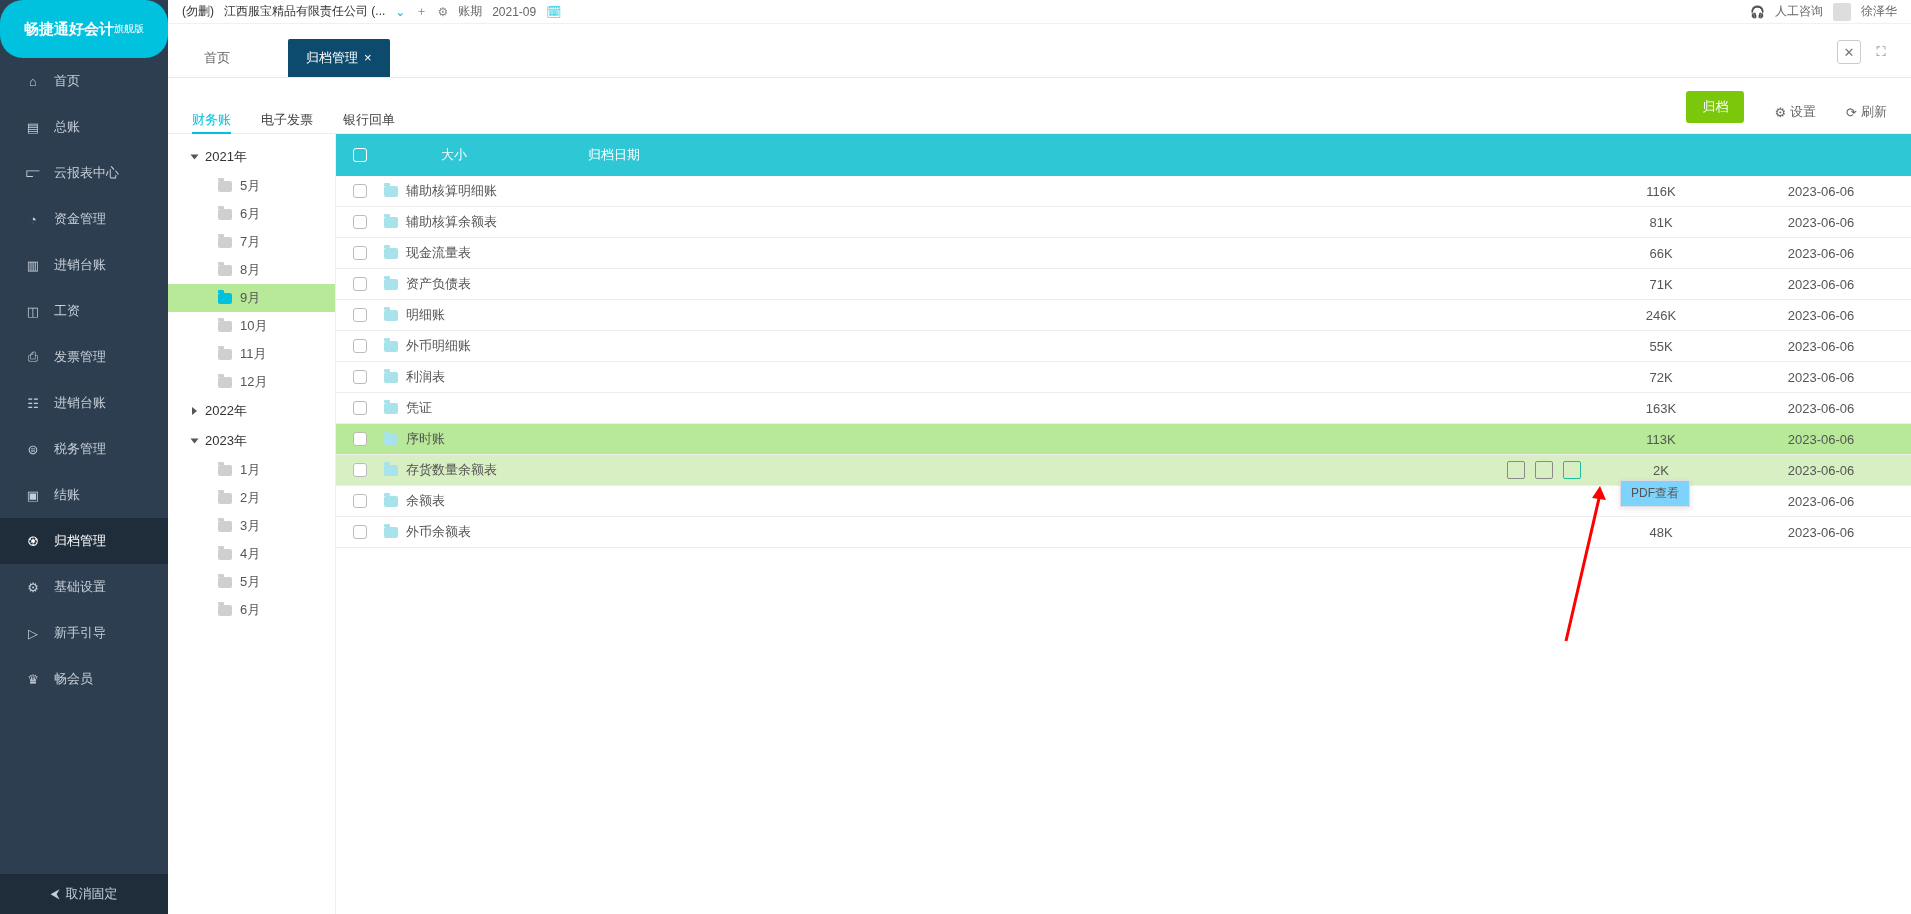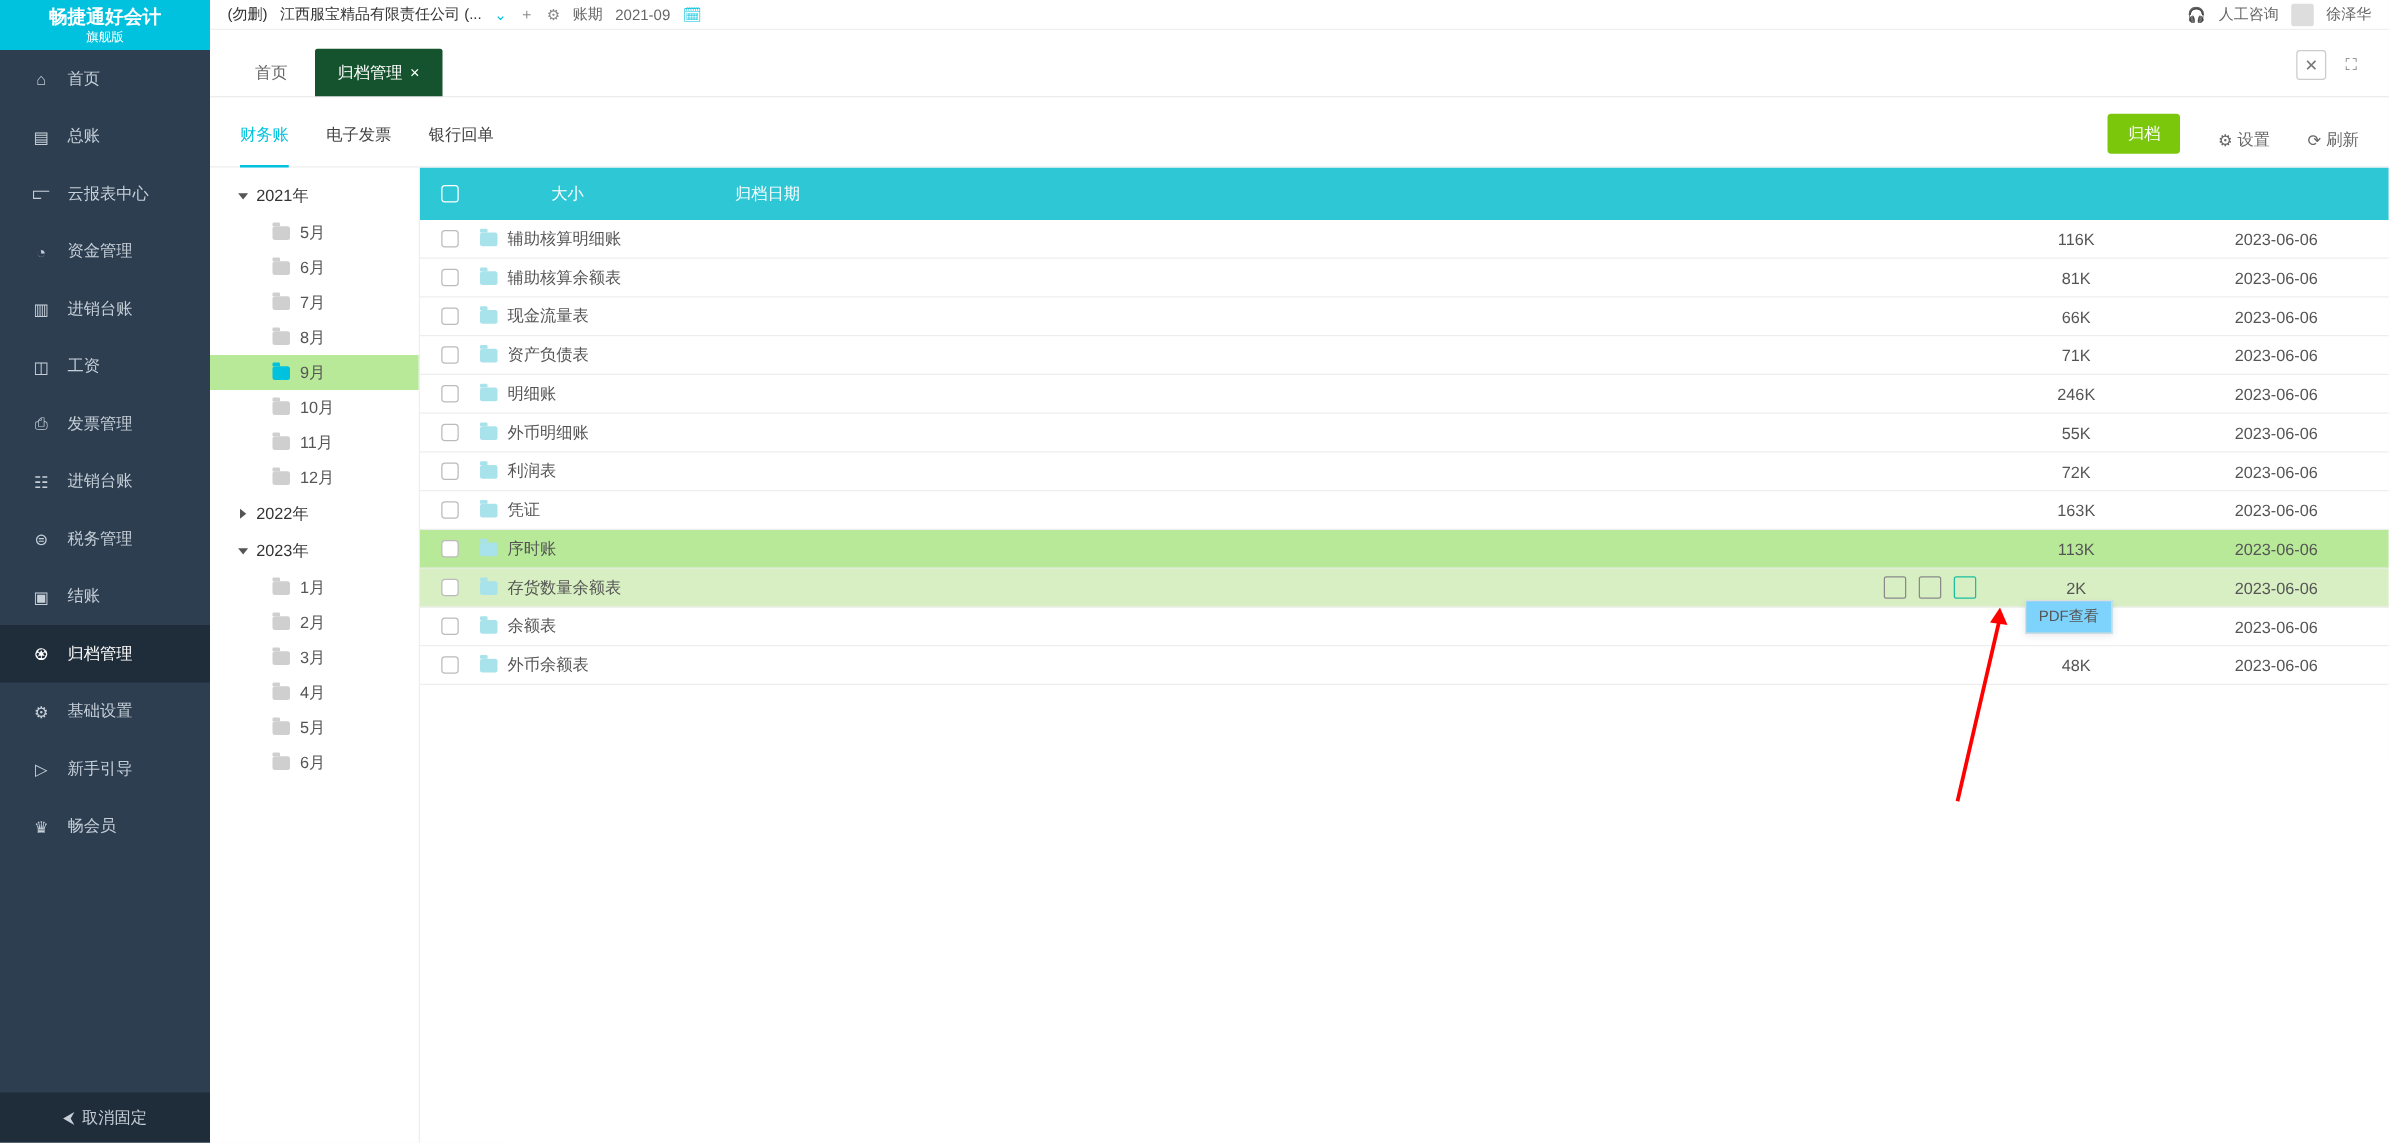--- a/index.html
+++ b/index.html
@@ -1,45 +1,45 @@
 <!DOCTYPE html>
 <html><head>
 <meta charset="utf-8">
 <style>
 * { margin: 0; padding: 0; box-sizing: border-box; font-family: "Microsoft YaHei", Arial, sans-serif; }
 body { background: #f5f5f5; width: 1911px; height: 914px; overflow: hidden; font-size: 13px; color: #333; }
 
 .sidebar { position: absolute; left: 0; top: 0; width: 168px; height: 100%; background: #2d3e50; color: #fff; }
-.logo-area { height: 40px; background: #00c2de; display: flex; flex-direction: column; align-items: center; justify-content: center; }
+.logo-area { height: 58px; background: #00c2de; display: flex; align-items: center; justify-content: center; border-radius: 23px; }
 .logo-text { color: #fff; font-size: 15px; font-weight: bold; }
 .logo-sub { color: #fff; font-size: 10px; }
 .nav-item { height: 46px; display: flex; align-items: center; padding-left: 24px; color: #c6cfd8; cursor: pointer; gap: 12px; }
 .nav-item.active { background: #1f2c3a; color: #fff; }
 .nav-item .ico { width: 18px; height: 18px; display: inline-flex; align-items: center; justify-content: center; }
 .unpin { position: absolute; bottom: 0; left: 0; right: 0; height: 40px; background: #1f2c3a; display: flex; align-items: center; justify-content: center; color: #c6cfd8; gap: 6px; cursor: pointer; }
 
 .topbar { position: absolute; left: 168px; top: 0; right: 0; height: 24px; background: #fff; display: flex; align-items: center; padding: 0 14px; gap: 10px; color: #666; border-bottom: 1px solid #f0f0f0; font-size: 12px; }
 .topbar .company { color: #333; text-align: right; }
 .topbar .chev { color: #00c2de; }
 .topbar .plus, .topbar .gear { color: #888; cursor: pointer; }
 .topbar .spacer { flex: 1; }
 .topbar .cal { color: #00c2de; }
 .topbar .user-ico { width: 18px; height: 18px; background: #ddd; border-radius: 2px; display: inline-block; }
 
 .tabbar { position: absolute; left: 168px; top: 24px; right: 0; height: 54px; background: #fff; display: flex; align-items: flex-end; padding-left: 18px; gap: 4px; border-bottom: 1px solid #e8e8e8; }
 .tab { padding: 10px 18px; color: #666; cursor: pointer; }
-.tab.active { background: #14532d; color: #fff; border-radius: 2px 2px 0 0; }
+.tab.active { background: #0c4a6e; color: #fff; border-radius: 2px 2px 0 0; margin-left: 36px; }
 .tab .close { margin-left: 6px; }
 .tabbar .tb-close { position: absolute; right: 50px; top: 16px; width: 24px; height: 24px; border: 1px solid #ccc; border-radius: 3px; display: flex; align-items: center; justify-content: center; color: #777; cursor: pointer; }
 .tabbar .tb-full { position: absolute; right: 18px; top: 16px; width: 24px; height: 24px; display: flex; align-items: center; justify-content: center; color: #777; cursor: pointer; }
 
 .content { position: absolute; left: 168px; top: 78px; right: 0; bottom: 0; background: #fff; }
 
 .subtab-row { height: 56px; display: flex; align-items: flex-end; padding: 0 24px; gap: 30px; border-bottom: 1px solid #eee; }
-.subtab { padding-bottom: 16px; color: #444; cursor: pointer; position: relative; }
+.subtab { padding-bottom: 4px; color: #444; cursor: pointer; position: relative; }
 .subtab.active { color: #00c2de; }
 .subtab.active::after { content: ""; position: absolute; left: 0; right: 0; bottom: -1px; height: 2px; background: #00c2de; }
 .subtab-row .sp { flex: 1; }
 .btn-archive { background: #7ac70c; color: #fff; padding: 7px 16px; border-radius: 3px; cursor: pointer; margin-bottom: 10px; }
 .link-action { color: #666; cursor: pointer; margin-bottom: 12px; display: inline-flex; align-items: center; gap: 4px; }
 
 .main-split { display: flex; height: calc(100% - 56px); }
 .tree-panel { width: 168px; border-right: 1px solid #eee; overflow-y: auto; padding-top: 8px; }
 .tree-year { padding: 6px 24px; color: #333; cursor: pointer; display: flex; align-items: center; gap: 8px; }
 .tree-caret { display: inline-block; width: 0; height: 0; border-left: 5px solid #555; border-top: 4px solid transparent; border-bottom: 4px solid transparent; }

